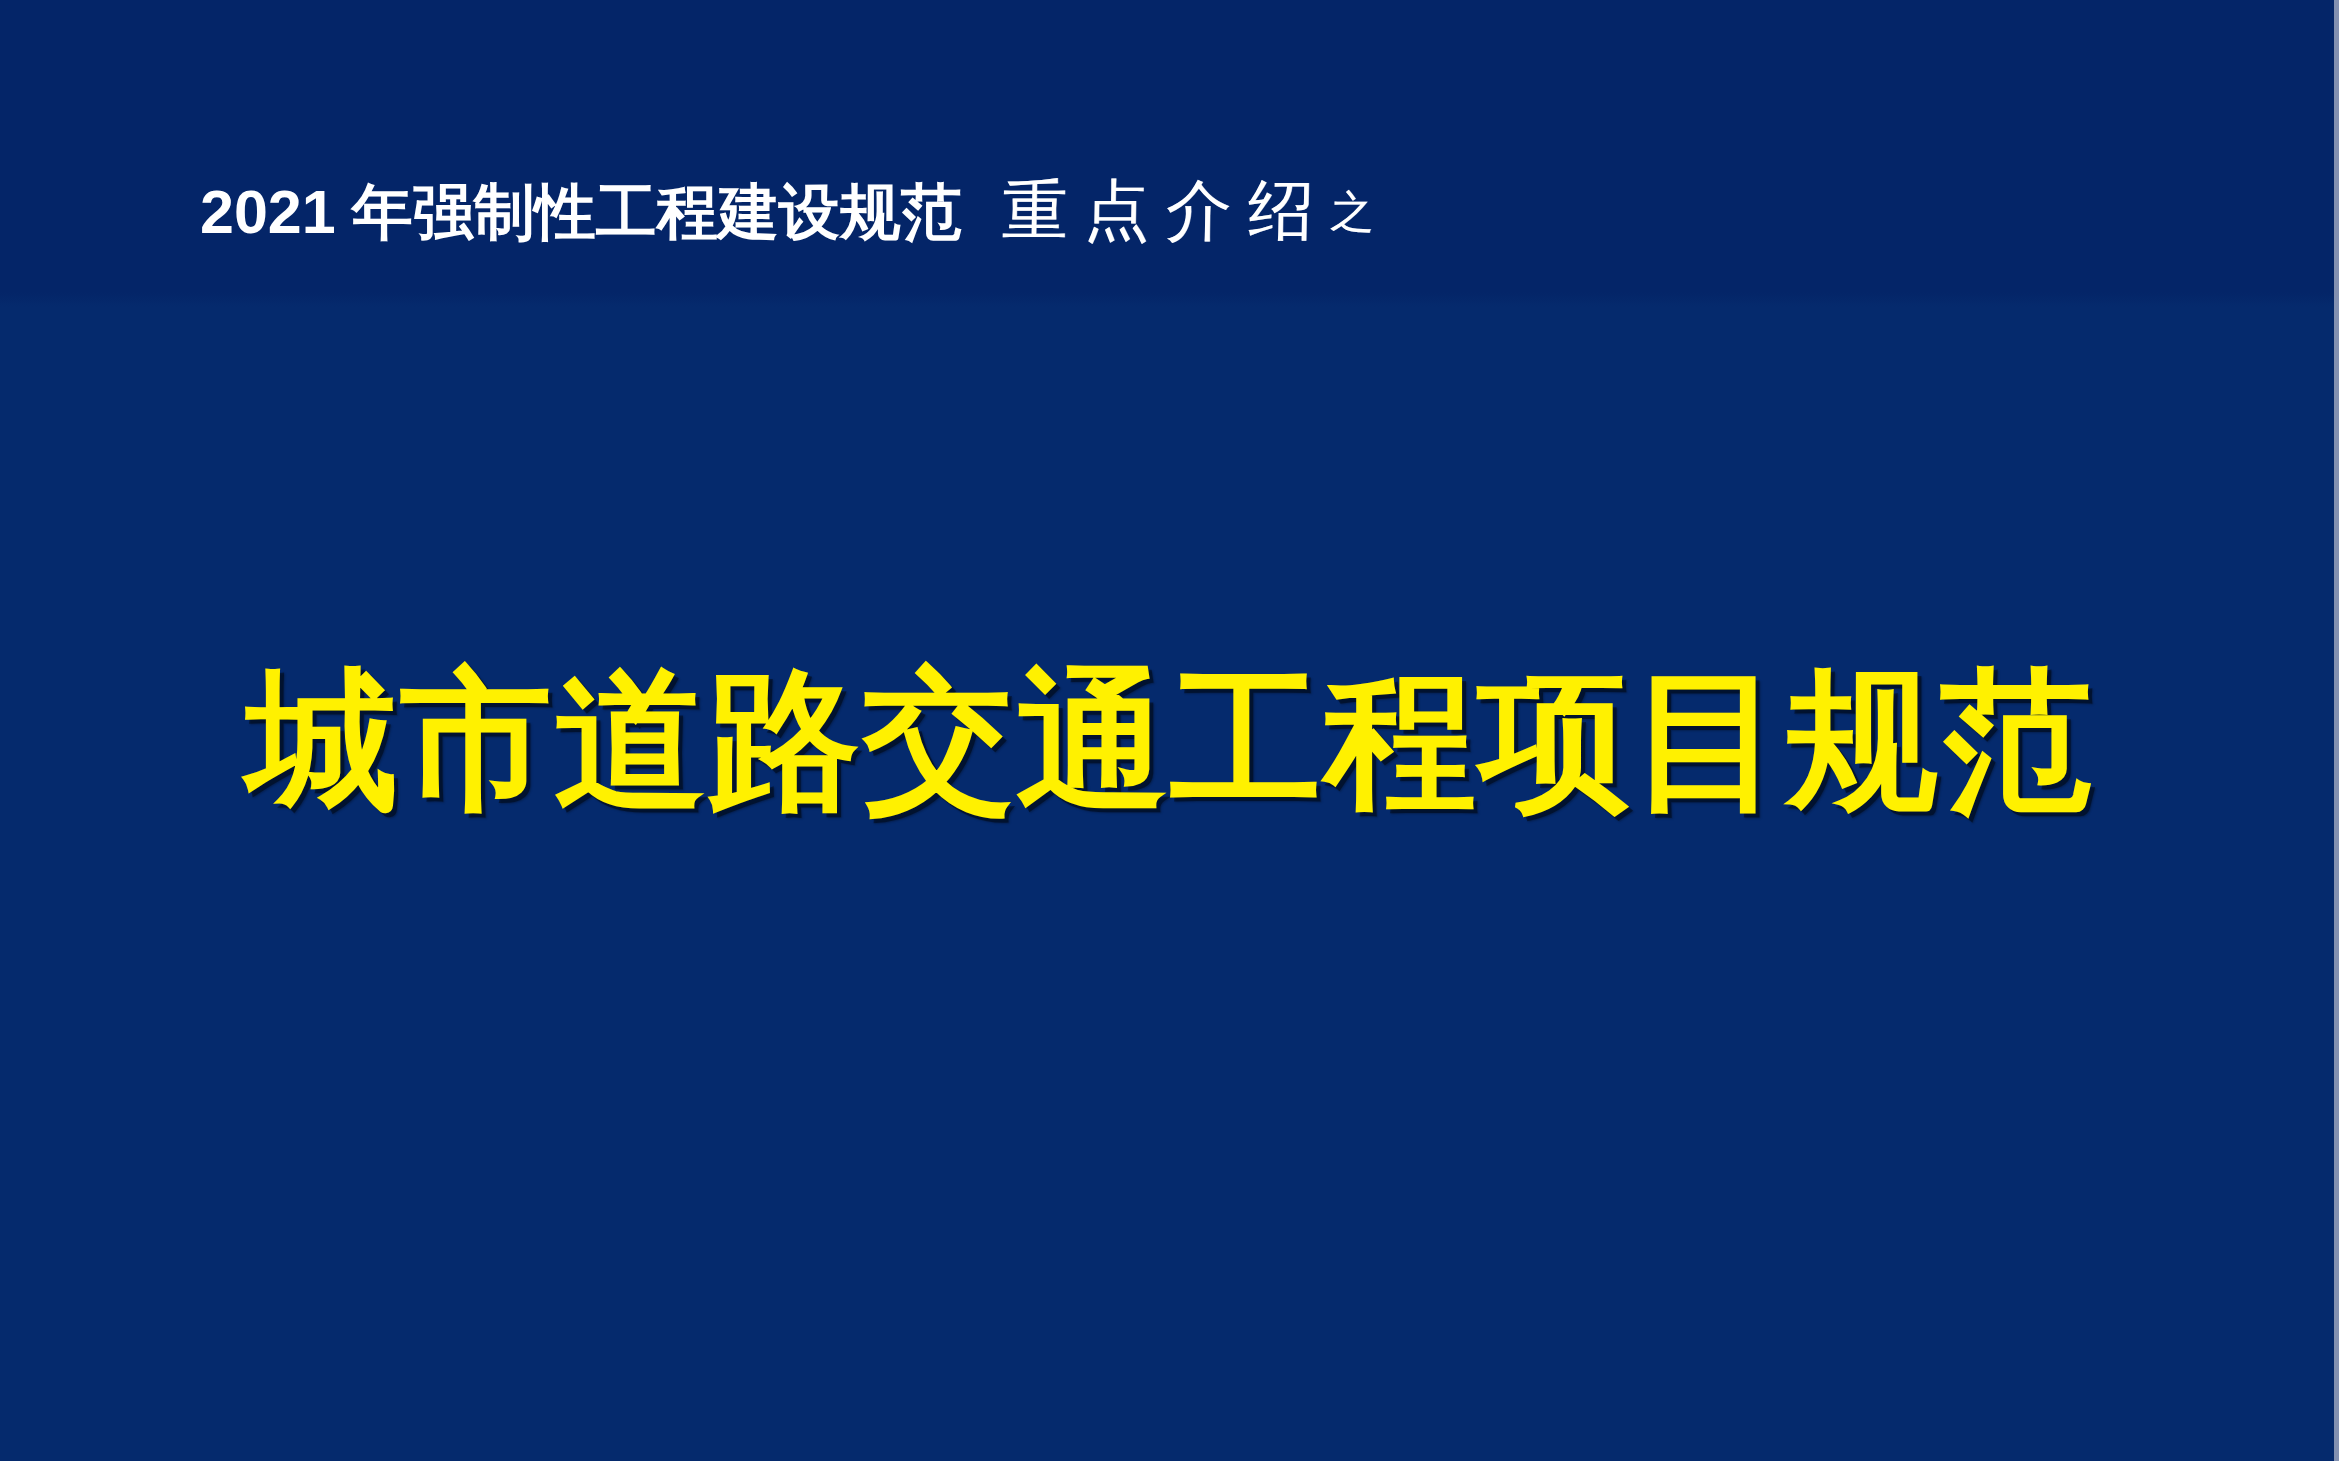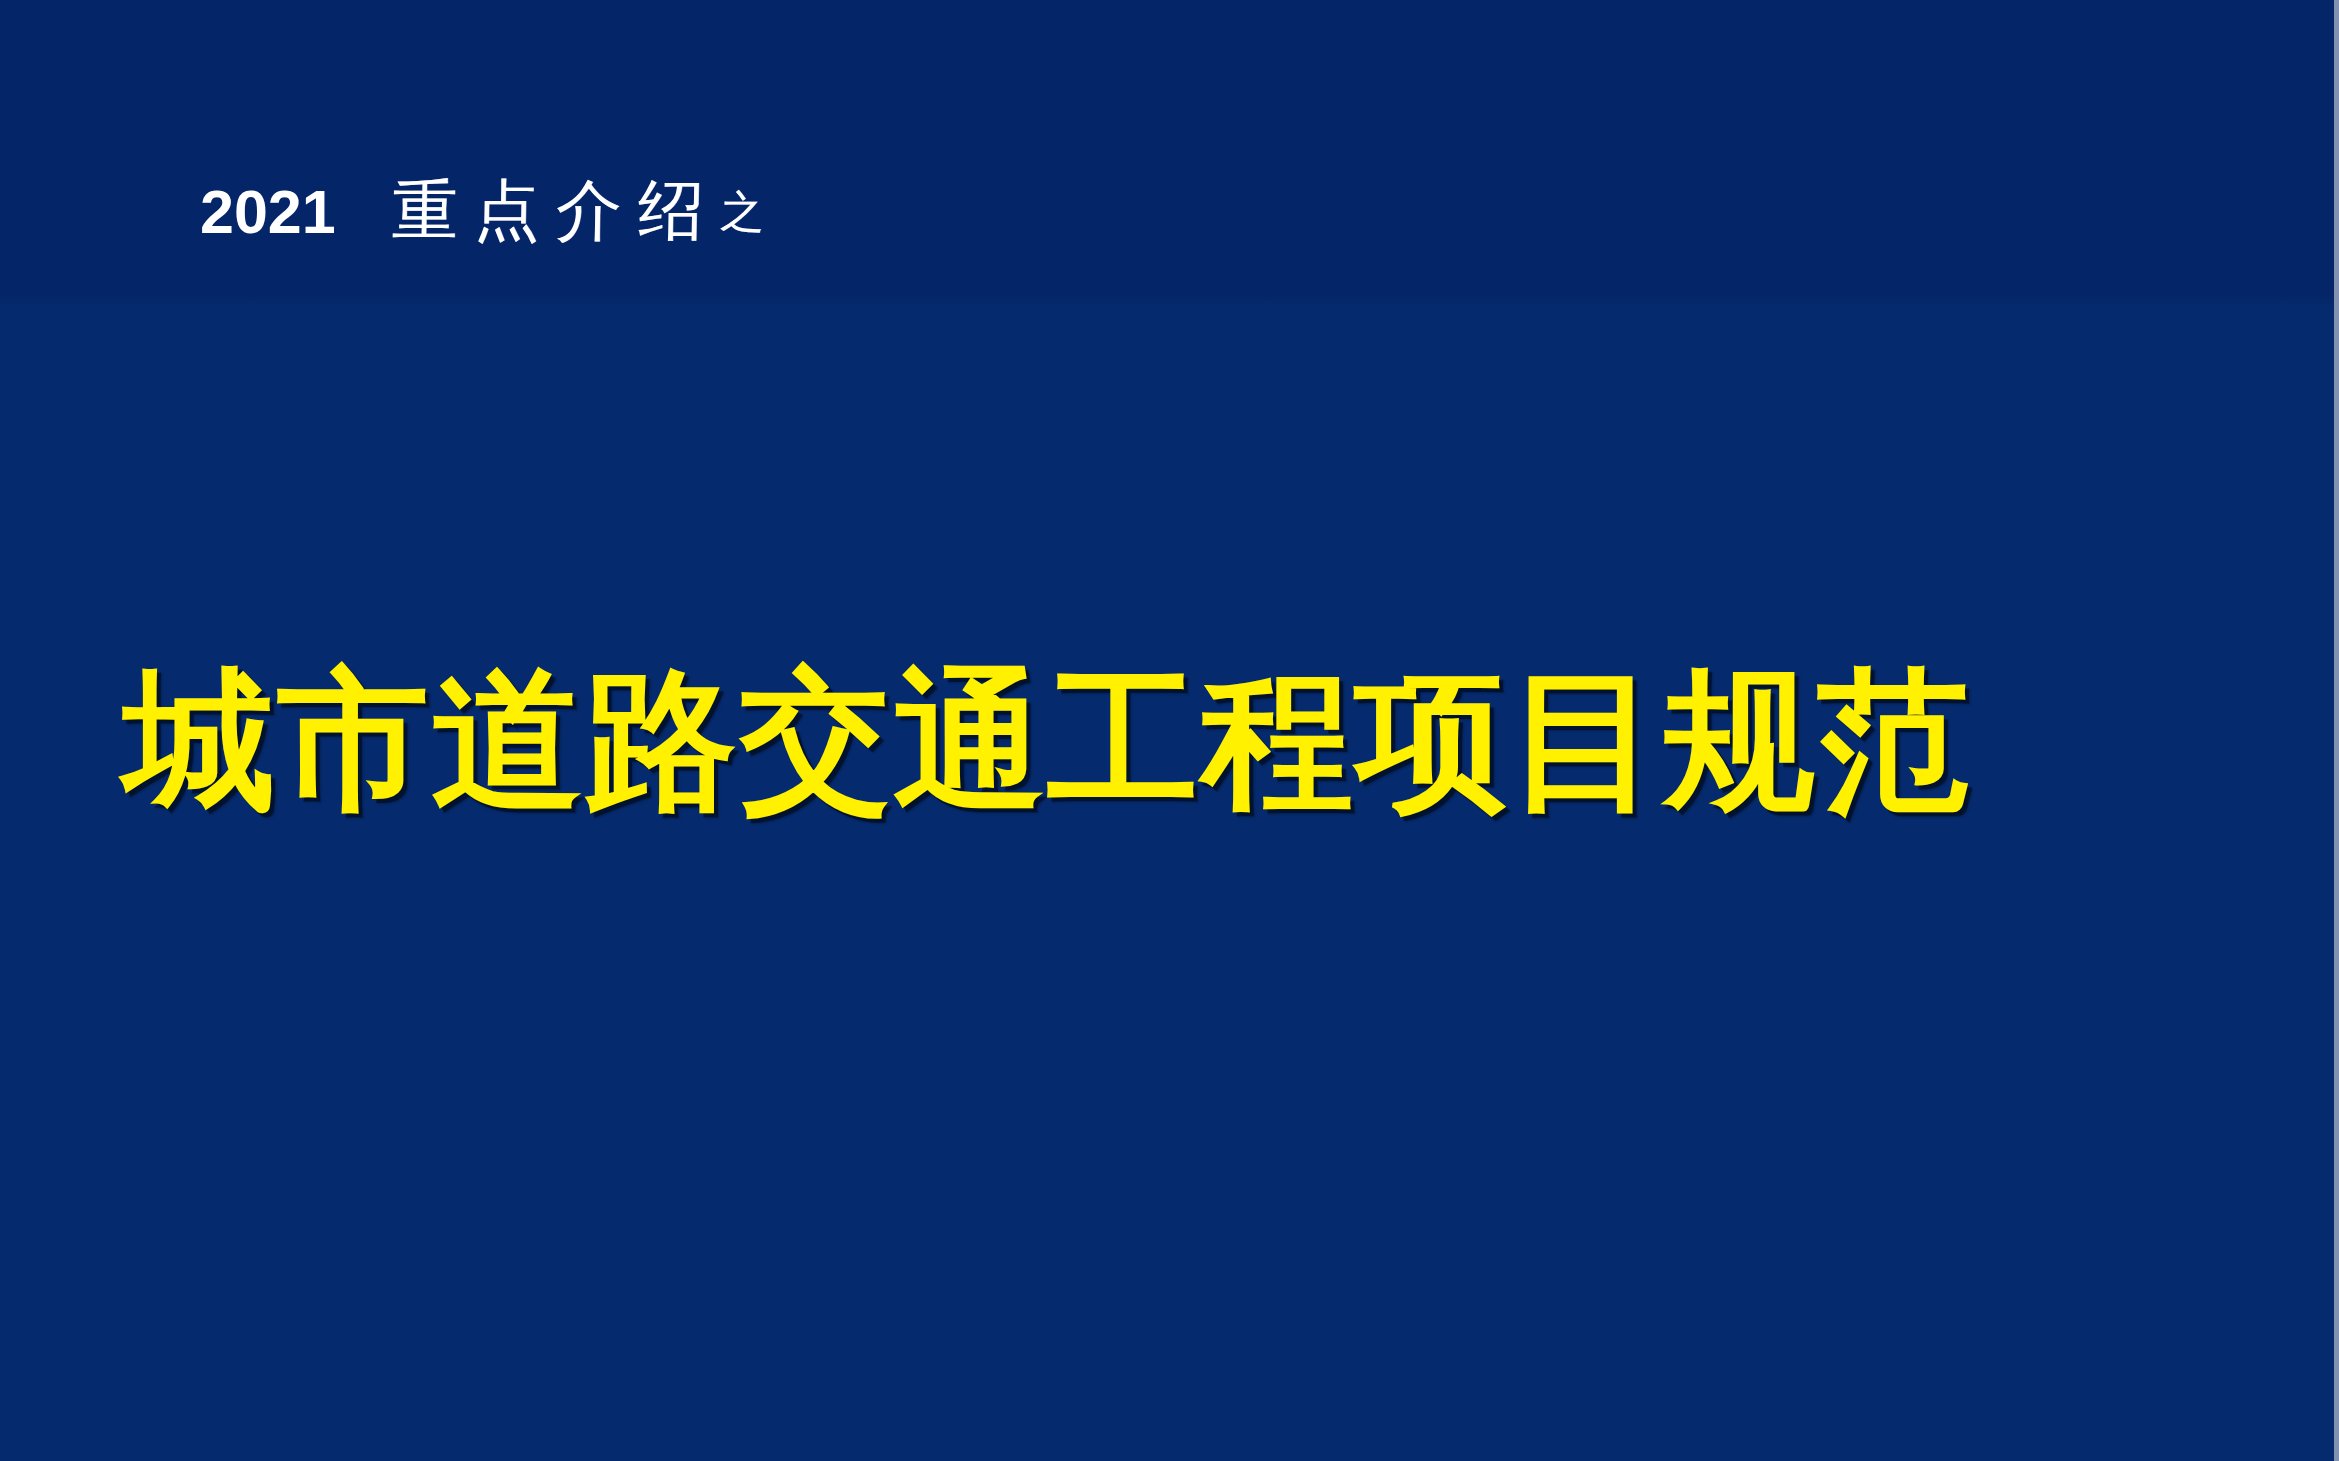--- a/index.html
+++ b/index.html
@@ -76,21 +76,21 @@
     position: relative;
     top: -6px;
   }
 
   
   #main-title {
     position: absolute;
     left: 0;
     top: 655px;
     width: 2094px;
-    text-align: center;
+    text-align: right;
     color: #fff100;
     font-size: 152px;
     font-weight: bold;
     line-height: 1.12;
     letter-spacing: 2px;
     white-space: nowrap;
     font-family: "Liberation Sans", "DejaVu Sans", sans-serif;
     text-shadow:
        4px 4px 0 rgba(0,0,0,0.42),
        5px 5px 2px rgba(0,0,0,0.25);
@@ -115,20 +115,21 @@
   }
 </style>
 </head>
 <body>
 
 <div id="slide">
 
   <div id="header-line">
     <span class="hdr-main">2021</span>
     <span class="hdr-gap-sm"></span>
+    <span class="hdr-main">年强制性工程建设规范</span>
     <span class="hdr-gap-lg"></span>
     <span class="hdr-brush">重点介绍</span>
     <span class="hdr-brush-small">之</span>
   </div>
 
   <div id="main-title">城市道路交通工程项目规范</div>
 
 
   <div id="right-edge-strip"></div>
 

